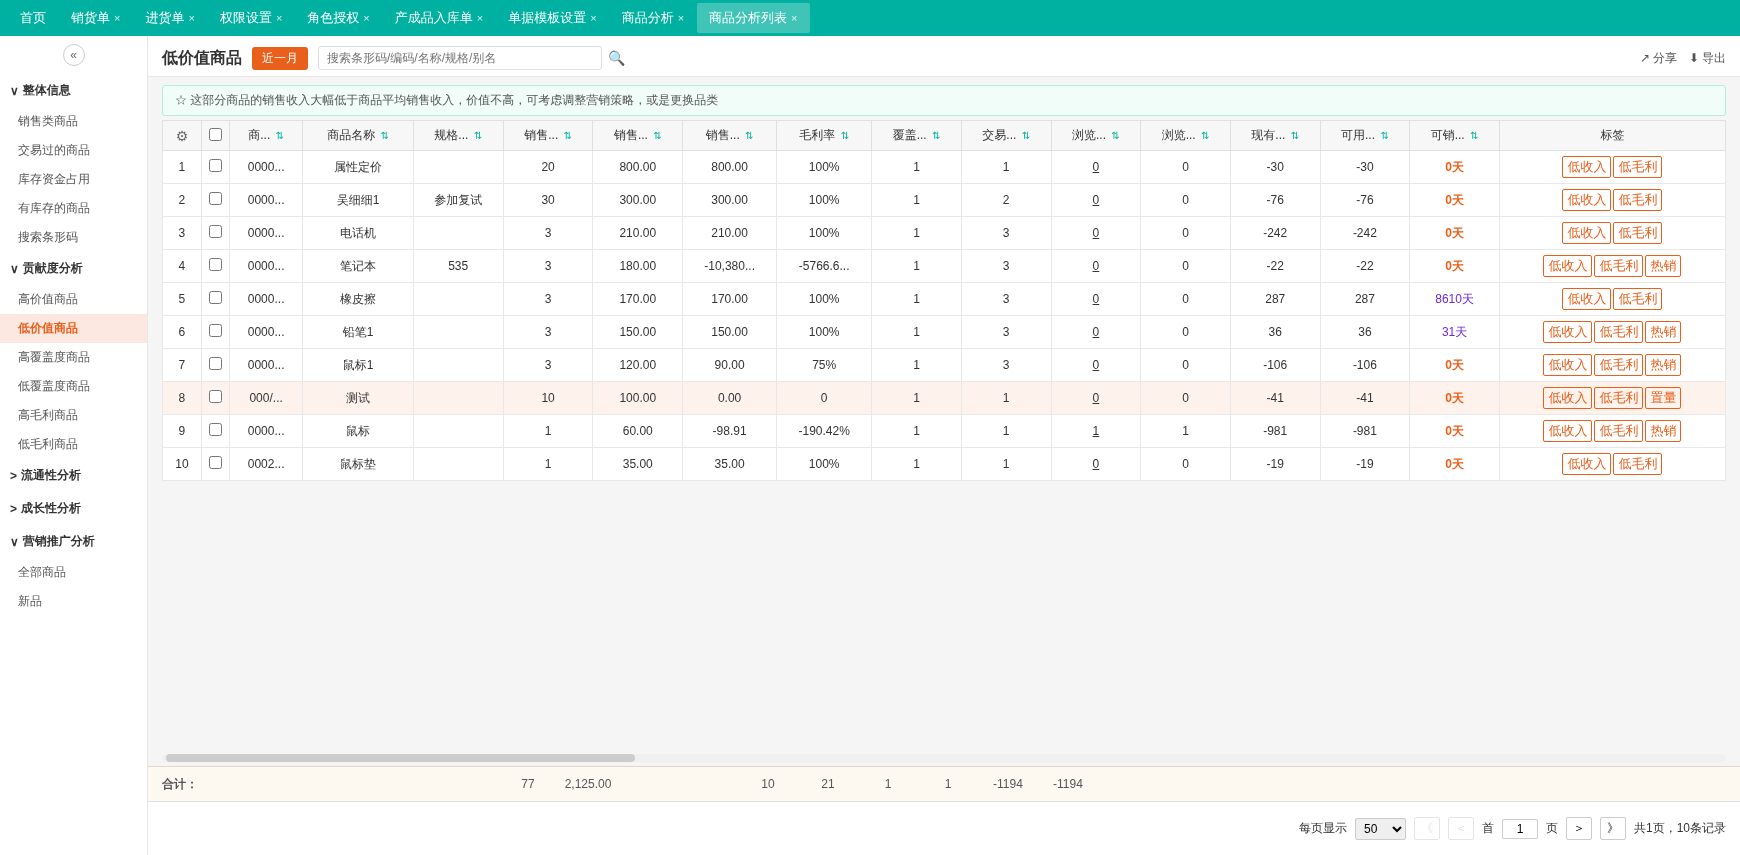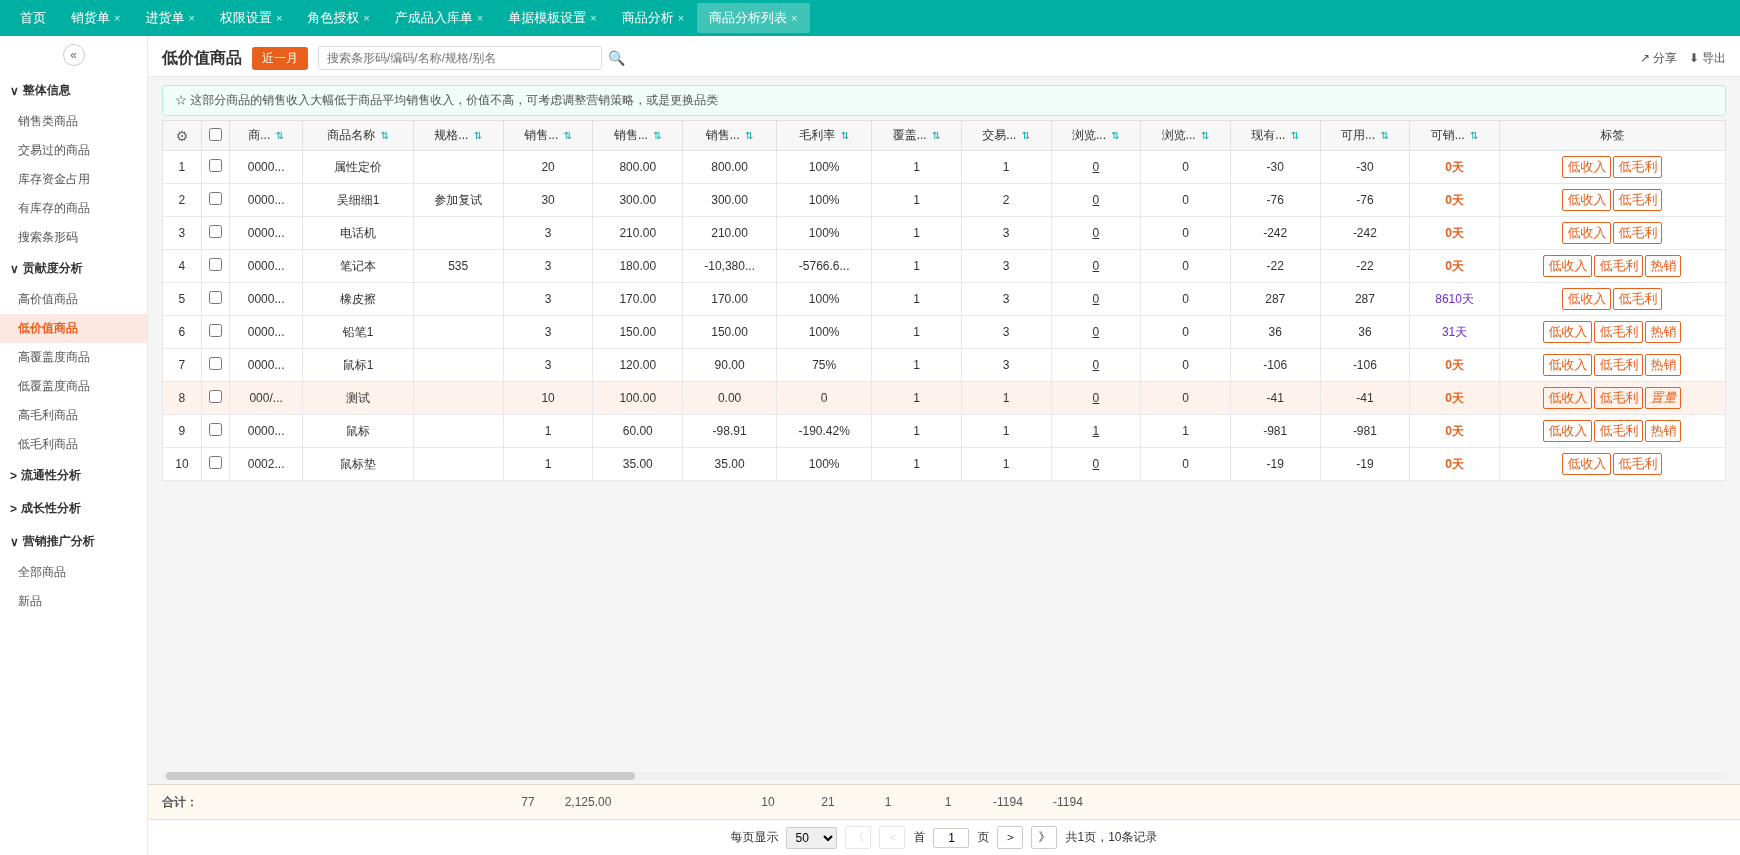--- a/index.html
+++ b/index.html
@@ -189,21 +189,21 @@
       display: inline-block;
       border: 1px solid;
       border-radius: 2px;
       padding: 1px 4px;
       font-size: 13px;
       margin: 0 1px;
     }
     .tag-low-income { color: #e8601c; border-color: #e8601c; }
     .tag-low-profit { color: #e8601c; border-color: #e8601c; }
     .tag-hot { color: #e8601c; border-color: #e8601c; }
-    .tag-treasure { color: #e8601c; border-color: #e8601c; font-style: italic; }
+    .tag-treasure { color: #e8601c; border-color: #e8601c; }
     .zero-day { color: #e8601c; font-weight: bold; }
     .days-normal { color: #6d28d9; }
     .underline-zero { text-decoration: underline; color: #333; cursor: pointer; }
     .underline-one { text-decoration: underline; color: #333; cursor: pointer; }
 
     
     .table-footer {
       background: #fef9f0;
       border-top: 1px solid #e0d8cc;
       padding: 6px 14px;
@@ -221,24 +221,24 @@
     .footer-cell {
       padding: 4px 6px;
       min-width: 60px;
       text-align: center;
     }
 
     
     .pagination-bar {
       background: #fff;
       border-top: 1px solid #e0e0e0;
-      padding: 6px 14px;
-      display: flex;
-      align-items: center;
-      justify-content: center;
+      padding: 15px 14px;
+      display: flex;
+      align-items: center;
+      justify-content: flex-end;
       gap: 8px;
       font-size: 12px;
     }
     .pagination-bar select {
       border: 1px solid #ccc;
       border-radius: 2px;
       padding: 2px 4px;
       font-size: 12px;
     }
     .page-nav-btn {

